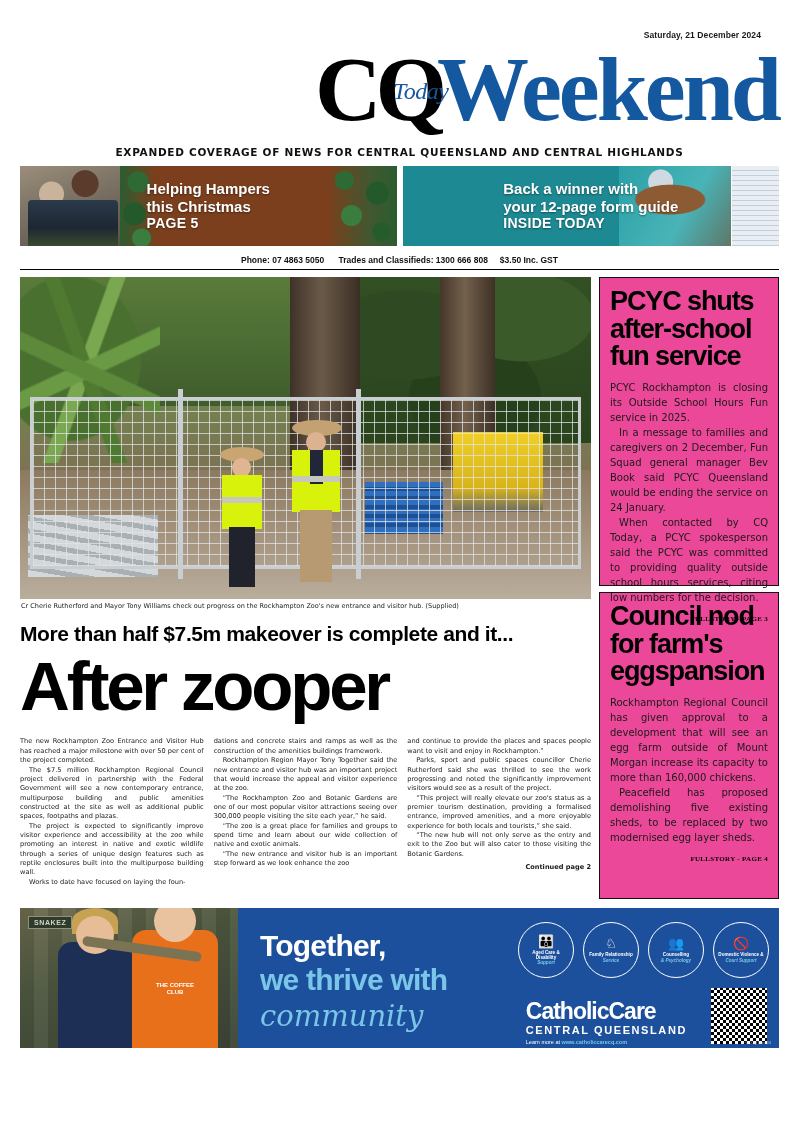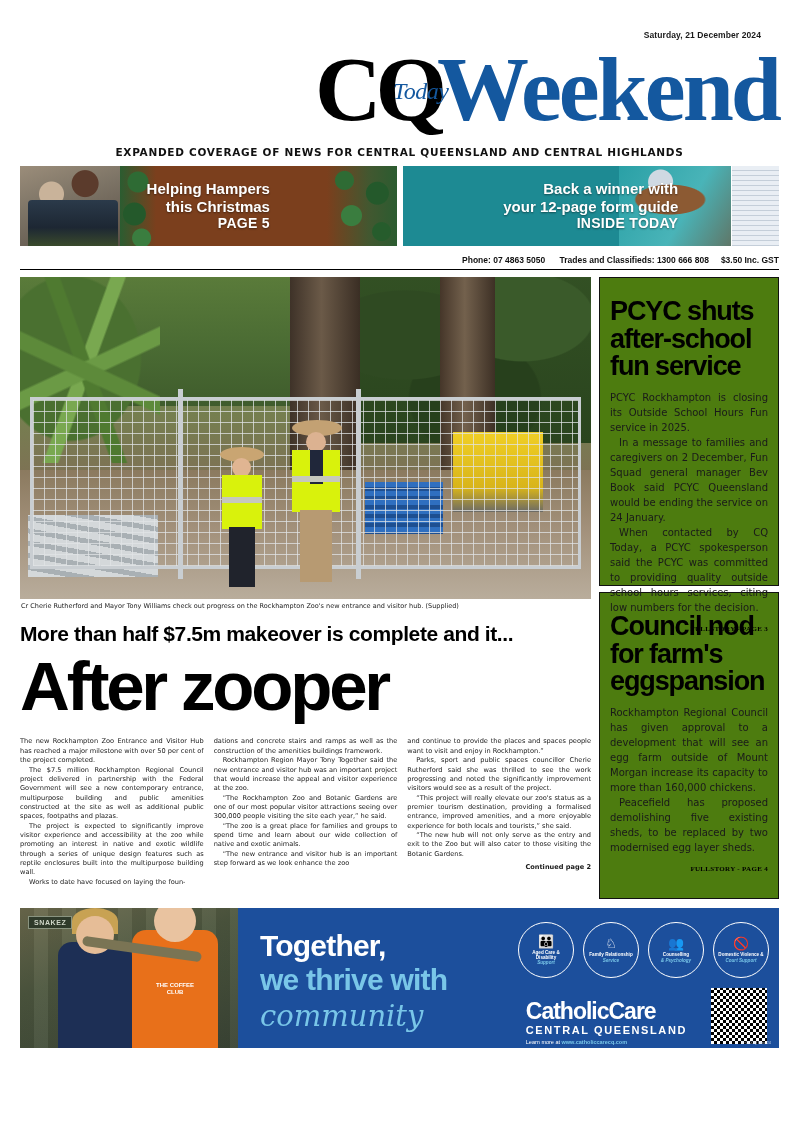--- a/index.html
+++ b/index.html
@@ -87,21 +87,21 @@
     overflow: hidden;
     display: flex;
     align-items: center;
     justify-content: center;
   }
   .promo-left { background: #7b3f1d; }
   .promo-right { background: #1d8a93; }
   .promo-txt {
     position: relative;
     z-index: 4;
-    text-align: right;
+    text-align: left;
     color: #fff;
     font-weight: bold;
     font-size: 15px;
     line-height: 1.18;
     text-shadow: 0 1px 2px rgba(0,0,0,.45);
   }
   .promo-txt .pg { font-size: 14px; letter-spacing: .3px; }
   
   .promo-photo-l {
     position: absolute; left: 0; top: 0; bottom: 0; width: 105px;
@@ -141,21 +141,21 @@
       linear-gradient(120deg,#2aa0a6 0%, #49b4b8 45%, #6f4a2e 100%);
   }
   .promo-form {
     position:absolute; right:0; top:0; bottom:0; width:48px; z-index:3;
     background: repeating-linear-gradient(180deg,#e9eef4 0 4px,#c4ced9 4px 5px);
     border-left: 1px solid #ffffff;
   }
 
   
   .phoneline {
-    display: flex; justify-content: flex-end; align-items: baseline;
+    display: flex; justify-content: center; align-items: baseline;
     font-size: 8.5px; font-weight: bold; color: #111;
     border-bottom: 1.5px solid #000;
     padding: 6px 0 4px 0;
     margin-top: 3px;
   }
   .phoneline .ph-left span { margin-right: 12px; }
 
   
   .content { display: flex; gap: 8px; margin-top: 7px; }
   .col-main { width: 571px; }
@@ -242,22 +242,22 @@
   .story-col p {
     font-size: 6.6px; line-height: 1.42; text-align: justify;
     color: #1a1a1a; font-family: "DejaVu Sans", sans-serif;
   }
   .story-col p + p { text-indent: 9px; }
   .cont { text-align: right !important; font-weight: bold; font-size: 6.8px; margin-top: 4px; }
 
   
   .side-box {
     border: 1px solid #111;
-    padding: 20px 10px 8px 10px;
-    background: #4d7c0f;
+    padding: 10px 10px 8px 10px;
+    background: #ec4899;
   }
   .side-box + .side-box { margin-top: 6px; }
   .side-head {
     font-size: 27px; font-weight: bold; line-height: 1.02;
     letter-spacing: -1.1px; color: #000; margin-bottom: 9px;
     font-family: "Liberation Sans", sans-serif;
   }
   .side-box p {
     font-size: 10px; line-height: 1.5; text-align: justify; color: #1a1a1a;
     font-family: "DejaVu Sans", sans-serif;

